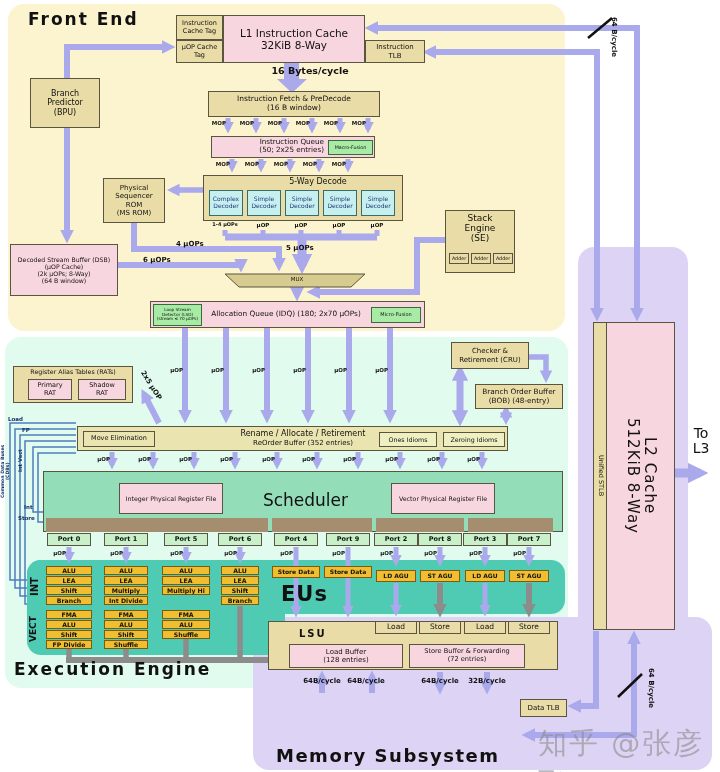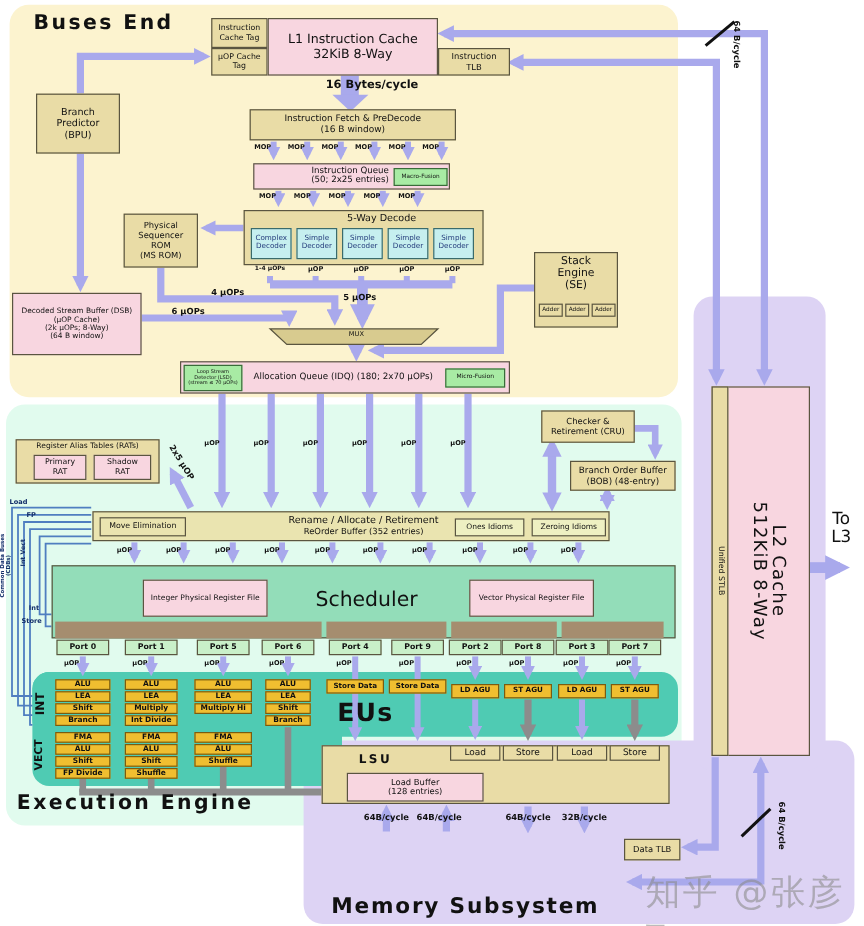--- a/index.html
+++ b/index.html
@@ -156,21 +156,21 @@
       <path d="M43 512 H33 V447 H76"></path>
       <path d="M43 522 H38 V453 H76"></path>
     </g>
 
     <line x1="588" y1="38" x2="612" y2="18" stroke="#111" stroke-width="2.5"></line>
     <line x1="618" y1="697" x2="642" y2="674" stroke="#111" stroke-width="2.5"></line>
 
     <polygon points="225,274 365,274 351,287 239,287" fill="#d8cb8f" stroke="#5a5540" stroke-width="1"></polygon>
   </svg>
 
-  <div class="lbl b" style="left:28px;top:10px;font-size:17px;letter-spacing:2px;">Buses End</div>
+  <div class="lbl b" style="left:28px;top:10px;font-size:17px;letter-spacing:2px;">Front End</div>
 
   <div class="bx tan" style="left:176px;top:15px;width:47px;height:25px;font-size:6.5px;">Instruction
 Cache Tag</div>
   <div class="bx tan" style="left:176px;top:40px;width:47px;height:23px;font-size:6.5px;">μOP Cache
 Tag</div>
   <div class="bx pink" style="left:223px;top:15px;width:142px;height:48px;font-size:10.5px;">L1 Instruction Cache
 32KiB 8-Way</div>
   <div class="bx tan" style="left:365px;top:40px;width:60px;height:23px;font-size:7px;">Instruction
 TLB</div>
 
@@ -370,20 +370,22 @@
   <div class="lbl tiny navy" style="left:22px;top:427px;font-size:5.5px;">FP</div>
   <div class="lbl tiny navy vflip" style="left:18px;top:443px;width:10px;height:36px;font-size:5.2px;text-align:center;">Int Vect</div>
   <div class="lbl tiny navy" style="left:24px;top:504px;font-size:5.5px;">Int</div>
   <div class="lbl tiny navy" style="left:18px;top:515px;font-size:5.5px;">Store</div>
   <div class="lbl tiny navy vflip" style="left:0px;top:436px;width:9px;height:70px;font-size:4.6px;text-align:center;">Common Data Buses (CDBs)</div>
 
   <div class="bx tan" style="left:268px;top:621px;width:290px;height:49px;">
     <div class="lbl b" style="left:30px;top:6px;font-size:10px;letter-spacing:2px;">LSU</div>
     <div class="bx pink" style="left:20px;top:22px;width:114px;height:24px;font-size:7px;">Load Buffer
 (128 entries)</div>
+    <div class="bx pink" style="left:140px;top:22px;width:116px;height:24px;font-size:6.6px;">Store Buffer &amp; Forwarding
+(72 entries)</div>
   </div>
   <div class="bx tan" style="left:375px;top:621px;width:42px;height:13px;font-size:7.5px;">Load</div>
   <div class="bx tan" style="left:419px;top:621px;width:42px;height:13px;font-size:7.5px;">Store</div>
   <div class="bx tan" style="left:464px;top:621px;width:42px;height:13px;font-size:7.5px;">Load</div>
   <div class="bx tan" style="left:508px;top:621px;width:42px;height:13px;font-size:7.5px;">Store</div>
 
   <div class="lbl b" style="left:294px;top:678px;width:56px;text-align:center;font-size:7px;">64B/cycle</div>
   <div class="lbl b" style="left:338px;top:678px;width:56px;text-align:center;font-size:7px;">64B/cycle</div>
   <div class="lbl b" style="left:412px;top:678px;width:56px;text-align:center;font-size:7px;">64B/cycle</div>
   <div class="lbl b" style="left:459px;top:678px;width:56px;text-align:center;font-size:7px;">32B/cycle</div>

